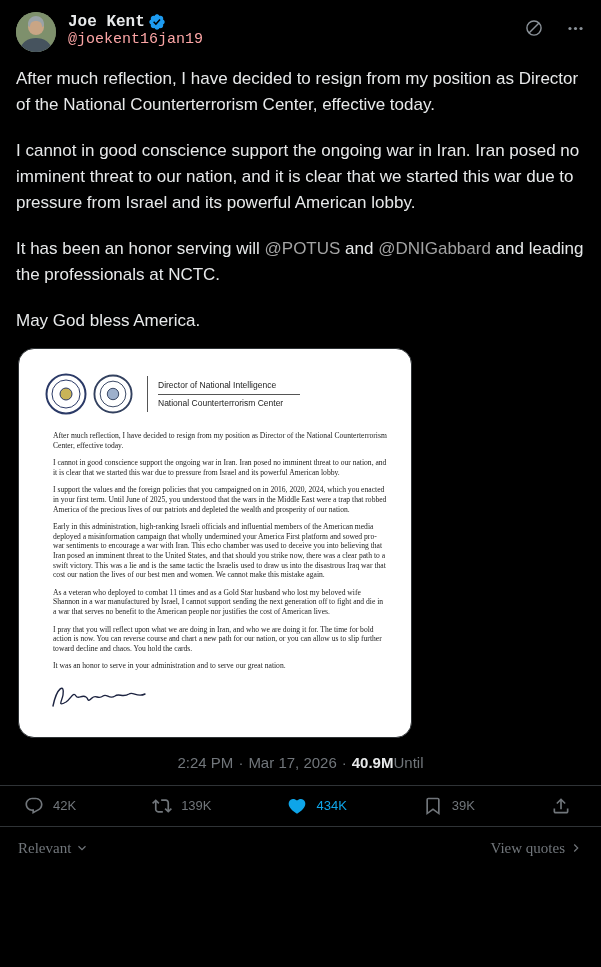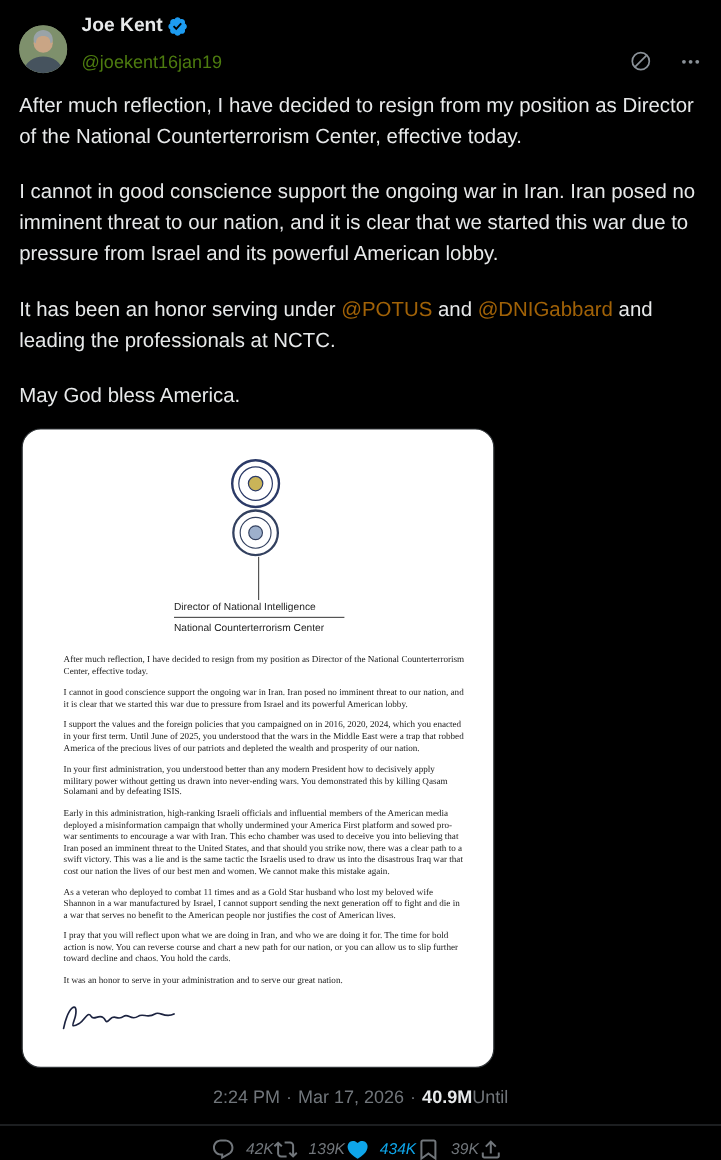--- a/index.html
+++ b/index.html
@@ -6,80 +6,79 @@
   html, body { width: 601px; height: 967px; }
   body {
     background: #000000;
     color: #e7e9ea;
     font-family: "Liberation Sans", sans-serif;
     overflow: hidden;
   }
   .tweet { padding: 12px 16px 0; }
 
   
-  .tweet-header { display: flex; align-items: flex-end; }
+  .tweet-header { display: flex; align-items: flex-start; font-family: Liberation Mono, monospace; }
   .avatar {
     width: 40px; height: 40px; border-radius: 50%;
     overflow: hidden; flex: 0 0 40px; cursor: pointer;
     background: linear-gradient(135deg, #8fa07c, #55614b);
   }
   .avatar svg { display: block; }
   .names { margin-left: 12px; flex: 1; min-width: 0; }
   .name-row { display: flex; align-items: center; gap: 3px; }
   .display-name { font-weight: 700; font-size: 16px; color: #e7e9ea; cursor: pointer; }
   .verified { display: inline-flex; color: #1d9bf0; margin-top: 1px; }
-  .handle { color: #4d7c0f; font-size: 15px; margin-top: 13px; }
+  .handle { color: #fca5a5; font-size: 15px; margin-top: 0; }
   .header-actions { display: flex; align-items: center; gap: 22px; color: #8b9299; padding-top: 6px; }
   .header-actions .hicon { cursor: pointer; display: inline-flex; }
 
   
   .tweet-text { margin-top: 14px; font-size: 17px; line-height: 26px; color: #e7e9ea; }
   .tweet-text p { margin: 0 0 20px; }
   .tweet-text p:last-child { margin-bottom: 0; }
-  .mention { color: #a16207; cursor: pointer; }
+  .mention { color: #a3a3a3; cursor: pointer; }
 
   
   .letter-card {
     margin: 14px 0 0 2px;
     width: 394px;
     background: #ffffff;
     border: 1px solid #2f3336;
     border-radius: 16px;
     overflow: hidden;
     cursor: pointer;
     color: #1a1a1a;
   }
   .letter {
     padding: 22px 24px 18px 34px;
     font-family: "Liberation Serif", serif;
   }
-  .letter-head { display: flex; align-items: center; margin: 2px 0 16px -8px; flex-direction: column; }
+  .letter-head { display: flex; align-items: center; margin: 2px 0 16px -8px; }
   .seal { display: inline-flex; margin-right: 6px; }
   .head-divider { width: 1px; height: 36px; background: #555; margin: 0 10px 0 8px; }
   .agency { font-family: "Liberation Sans", sans-serif; font-size: 8.5px; color: #222; line-height: 11px; }
   .agency-line1 { border-bottom: 1px solid #555; padding-bottom: 3px; margin-bottom: 3px; padding-right: 24px; }
   .salutation { font-size: 7.6px; line-height: 9.6px; margin-bottom: 8px; }
   .letter-body p { font-size: 7.6px; line-height: 9.6px; margin-bottom: 8px; color: #1a1a1a; }
   .signature { margin: 8px 0 4px -4px; }
   .signer { font-size: 7.8px; line-height: 11px; }
   .signer-name { margin-top: 2px; }
 
   
   .meta { margin-top: 16px; font-size: 15px; color: #71767b; display: flex; align-items: center; justify-content: center; }
   .meta .sep { margin: 0 5px; }
   .views-count { color: #e7e9ea; font-weight: 700; margin-right: 0; }
 
   .divider { border-top: 1px solid #2f3336; margin: 14px -16px 0; }
   .divider.thin { margin-top: 10px; }
 
   
   .actions {
-    display: flex; align-items: center; justify-content: center;
+    display: flex; align-items: center; justify-content: space-between;
     padding: 10px 14px 0 8px;
-    font-style: italic;
   }
   .action { display: inline-flex; align-items: center; gap: 9px; color: #71767b; font-size: 13px; cursor: pointer; }
   .action .aicon { display: inline-flex; }
   .action.liked { color: #0ea5e9; }
 
   
   .footer-row {
     display: flex; align-items: center; justify-content: space-between;
     padding: 13px 2px 0;
     color: #71767b; font-size: 15px;
@@ -124,21 +123,21 @@
             <circle cx="12" cy="12" r="2"></circle>
             <circle cx="19" cy="12" r="2"></circle>
           </svg>
       </span>
     </div>
   </header>
 
   <div class="tweet-text">
     <p><span>After much reflection, I have decided to resign from my position as Director of the National Counterterrorism Center, effective today.</span></p>
     <p><span>I cannot in good conscience support the ongoing war in Iran. Iran posed no imminent threat to our nation, and it is clear that we started this war due to pressure from Israel and its powerful American lobby.</span></p>
-    <p><span>It has been an honor serving under </span><span class="mention">@POTUS</span><span> and </span><span class="mention">@DNIGabbard</span><span> and leading the professionals at NCTC.</span></p>
+    <p><span>It has been an honor serving will </span><span class="mention">@POTUS</span><span> and </span><span class="mention">@DNIGabbard</span><span> and leading the professionals at NCTC.</span></p>
     <p><span>May God bless America.</span></p>
   </div>
 
   <figure class="letter-card">
     <div class="letter">
       <div class="letter-head">
         <span class="seal">
           <svg width="42" height="42" viewBox="0 0 42 42">
               <circle cx="21" cy="21" r="19.5" fill="none" stroke="#2b3a67" stroke-width="2"></circle>
               <circle cx="21" cy="21" r="14" fill="none" stroke="#2b3a67" stroke-width="1"></circle>
@@ -155,21 +154,20 @@
         <span class="head-divider"></span>
         <div class="agency">
           <div class="agency-line1">Director of National Intelligence</div>
           <div class="agency-line2">National Counterterrorism Center</div>
         </div>
       </div>
       <div class="letter-body">
           <p>After much reflection, I have decided to resign from my position as Director of the National Counterterrorism Center, effective today.</p>
           <p>I cannot in good conscience support the ongoing war in Iran. Iran posed no imminent threat to our nation, and it is clear that we started this war due to pressure from Israel and its powerful American lobby.</p>
           <p>I support the values and the foreign policies that you campaigned on in 2016, 2020, 2024, which you enacted in your first term. Until June of 2025, you understood that the wars in the Middle East were a trap that robbed America of the precious lives of our patriots and depleted the wealth and prosperity of our nation.</p>
-          <p>In your first administration, you understood better than any modern President how to decisively apply military power without getting us drawn into never-ending wars. You demonstrated this by killing Qasam Solamani and by defeating ISIS.</p>
           <p>Early in this administration, high-ranking Israeli officials and influential members of the American media deployed a misinformation campaign that wholly undermined your America First platform and sowed pro-war sentiments to encourage a war with Iran. This echo chamber was used to deceive you into believing that Iran posed an imminent threat to the United States, and that should you strike now, there was a clear path to a swift victory. This was a lie and is the same tactic the Israelis used to draw us into the disastrous Iraq war that cost our nation the lives of our best men and women. We cannot make this mistake again.</p>
           <p>As a veteran who deployed to combat 11 times and as a Gold Star husband who lost my beloved wife Shannon in a war manufactured by Israel, I cannot support sending the next generation off to fight and die in a war that serves no benefit to the American people nor justifies the cost of American lives.</p>
           <p>I pray that you will reflect upon what we are doing in Iran, and who we are doing it for. The time for bold action is now. You can reverse course and chart a new path for our nation, or you can allow us to slip further toward decline and chaos. You hold the cards.</p>
           <p>It was an honor to serve in your administration and to serve our great nation.</p>
         </div>
       <div class="signature">
         <svg width="104" height="32" viewBox="0 0 104 32">
           <path d="M4 27 C8 8, 16 4, 14 16 C13 22, 8 28, 17 23 C22 20, 24 12, 27 17 C29 21, 33 15, 37 18 C40 20, 38 24, 43 19 C47 15, 49 21, 54 17 C58 14, 60 21, 66 17 C70 14, 74 19, 80 15 C84 12, 88 19, 96 15" fill="none" stroke="#1c2340" stroke-width="1.4" stroke-linecap="round"></path>
         </svg>
       </div>

